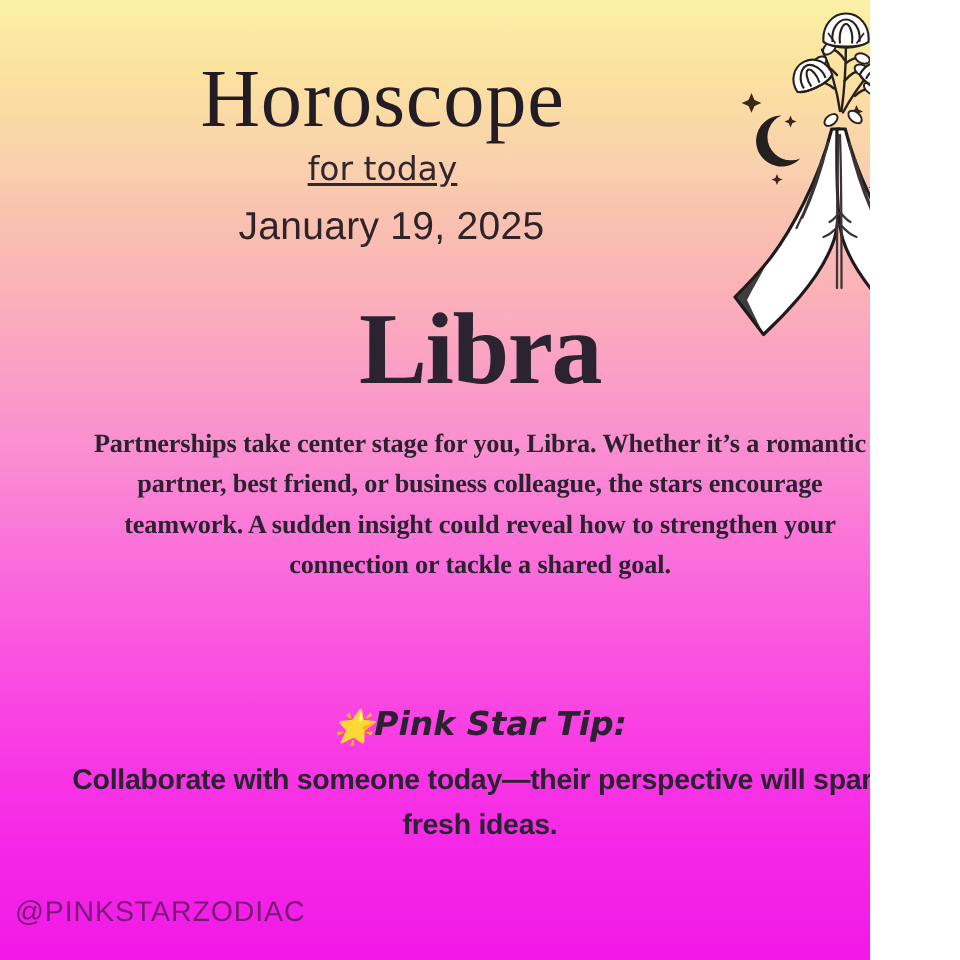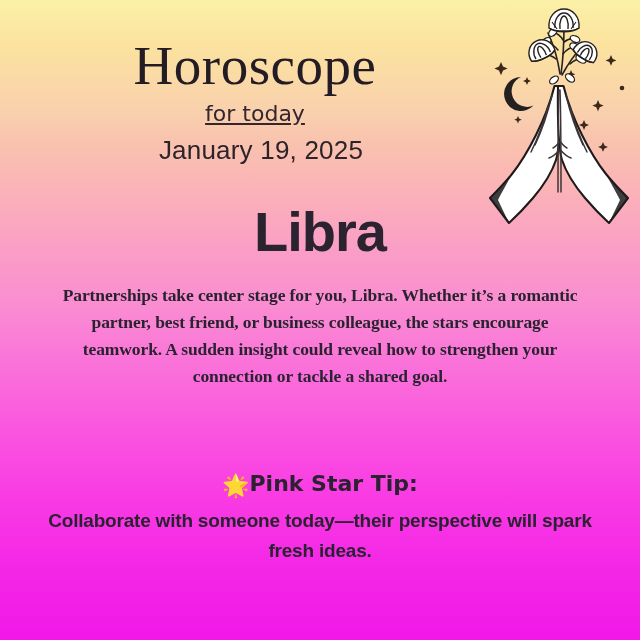--- a/index.html
+++ b/index.html
@@ -2,21 +2,21 @@
 <html><head>
 <meta charset="utf-8">
 <style>
   html, body {
     margin: 0;
     padding: 0;
     background: #fff;
   }
   #card {
     position: relative;
-    width: 640px;
+    width: 580px;
     height: 640px;
     overflow: hidden;
     font-family: "Liberation Sans", sans-serif;
     background: linear-gradient(
       to bottom,
       #fbf0a6 0%,
       #fbe39f 7%,
       #f9cfae 18%,
       #f9c3ae 22%,
       #fbb2b8 30%,
@@ -83,23 +83,23 @@
     line-height: 32px;
     letter-spacing: 0.2px;
     color: #2d2429;
   }
 
   #sign {
     position: absolute;
     left: 0;
     top: 194px;
     width: 640px;
-    font-family: Liberation Sans, sans-serif;
-    font-weight: bold;
-    font-size: 56px;
+    font-family: Liberation Serif, serif;
+    font-weight: bold;
+    font-size: 68px;
     line-height: 76px;
     letter-spacing: -1px;
     color: #2b232f;
   }
 
   #body-text {
     position: absolute;
     left: 54px;
     top: 282px;
     width: 532px;
@@ -114,20 +114,21 @@
   #tip-heading {
     position: absolute;
     left: 0;
     top: 470px;
     width: 640px;
     font-family: "DejaVu Sans", sans-serif;
     font-weight: bold;
     font-size: 22px;
     line-height: 28px;
     color: #2a2230;
+    font-style: italic;
   }
   #tip-heading .star-glyph {
     font-family: "DejaVu Sans", sans-serif;
     font-size: 22px;
     vertical-align: -2px;
   }
 
   #tip-body {
     position: absolute;
     left: 48px;
@@ -265,13 +266,14 @@
   <div id="date" class="center">January 19, 2025</div>
   <div id="sign" class="center">Libra</div>
   <div id="body-text" class="center">Partnerships take center stage for you, Libra. Whether it’s a romantic partner, best friend, or business colleague, the stars encourage teamwork. A sudden insight could reveal how to strengthen your connection or tackle a shared goal.</div>
 
   <div id="tip-heading" class="center">
     <span class="star-glyph">🌟</span><span>Pink Star Tip:</span>
   </div>
 
   <div id="tip-body" class="center">Collaborate with someone today—their perspective will spark fresh ideas.</div>
 
+  <div id="watermark">@PINKSTARZODIAC</div>
 </div>
 
 </body></html>

